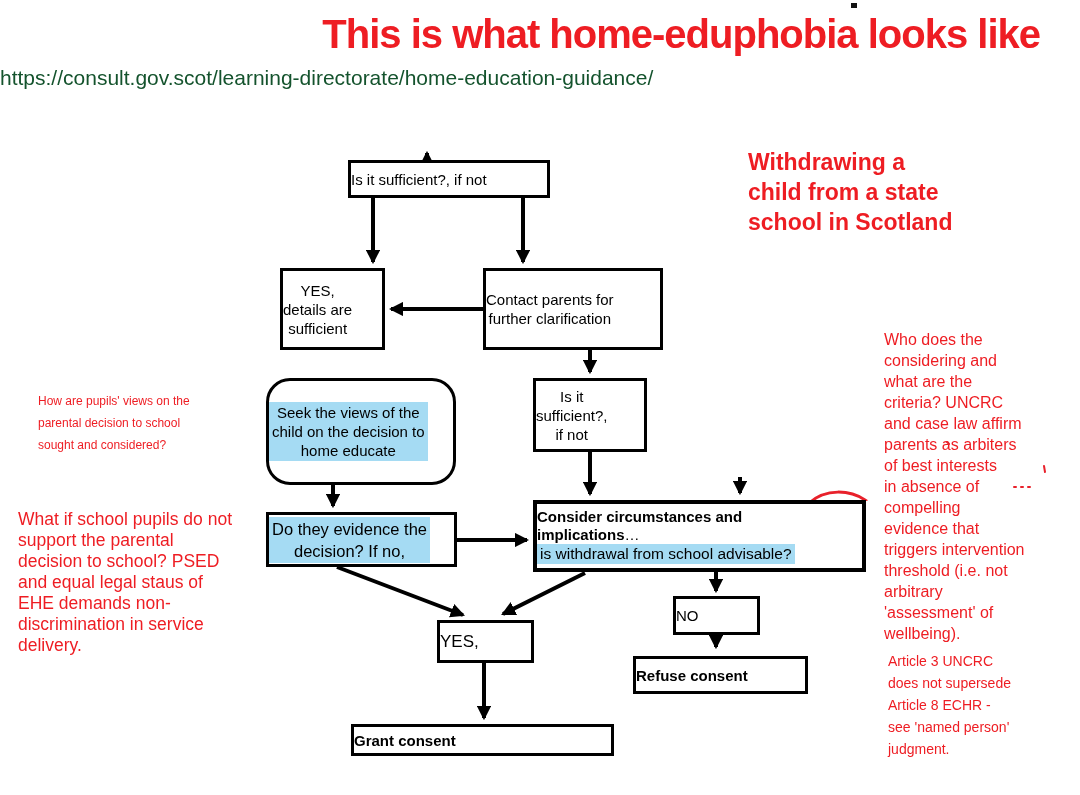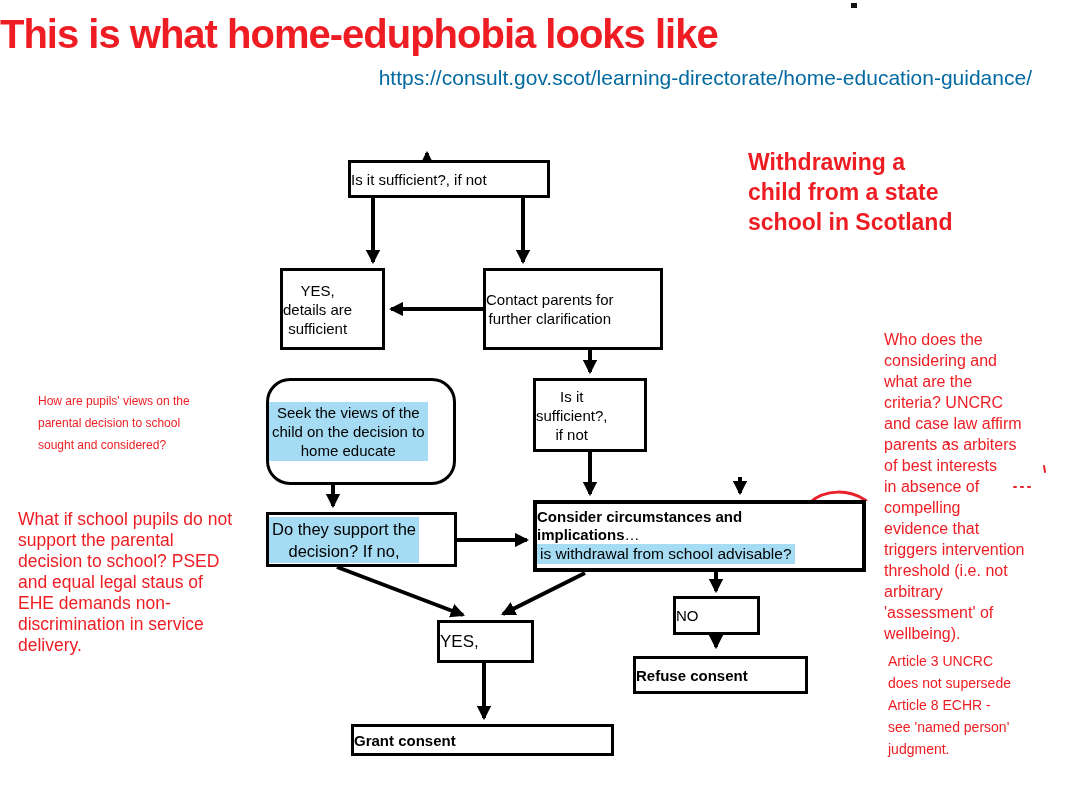--- a/index.html
+++ b/index.html
@@ -5,26 +5,26 @@
   html,body{margin:0;padding:0;background:#ffffff;}
   .canvas{
     position:relative;
     width:1080px;height:795px;
     background:#ffffff;
     font-family:"Liberation Sans","DejaVu Sans",sans-serif;
     overflow:hidden;
   }
   .title{
     position:absolute;left:0;top:12px;width:1040px;margin:0;
-    text-align:left;color:#ee1d23;
+    text-align:right;color:#ee1d23;
     font-size:40px;font-weight:bold;letter-spacing:-1px;
   }
   .url{
     position:absolute;left:0;top:66px;width:1032px;
-    text-align:right;color:#0369a1;font-size:21px;
+    text-align:left;color:#14532d;font-size:21px;
   }
   .stray-mark{
     position:absolute;left:851px;top:3px;width:6px;height:5px;background:#111;
   }
   .side-title{
     position:absolute;left:748px;top:147px;width:270px;
     color:#ee1d23;font-size:23px;font-weight:bold;line-height:30px;
     white-space:pre-line;
   }
   .red-note{
@@ -165,21 +165,21 @@
 home educate</span>
   </div>
 
   <div class="node n-e">
     <span>Is it
 sufficient?,
 if not</span>
   </div>
 
   <div class="node n-f">
-    <span class="hl">Do they support the
+    <span class="hl">Do they evidence the
 decision?  If no,</span>
   </div>
 
   <div class="node n-g">
     <span class="bold">Consider circumstances and</span>
     <span><b>implications</b><span>…</span></span>
     <span class="hl">is withdrawal from school advisable?</span>
   </div>
 
   <div class="node n-h">

